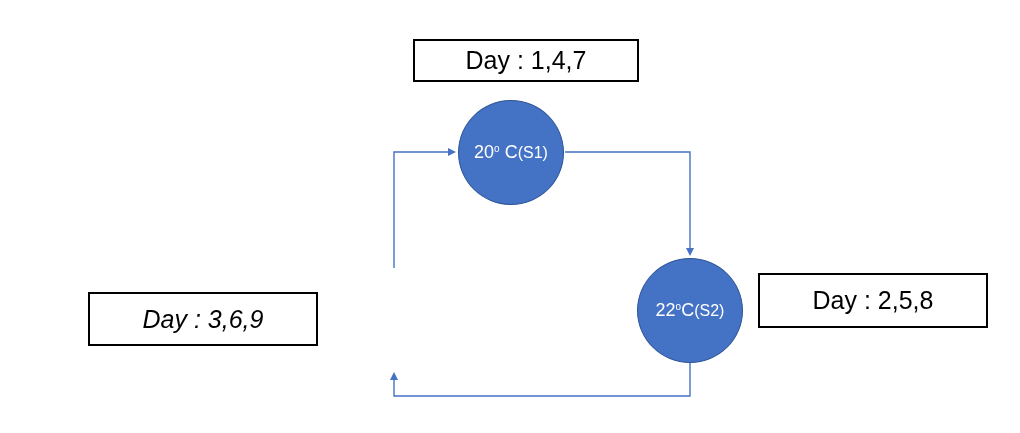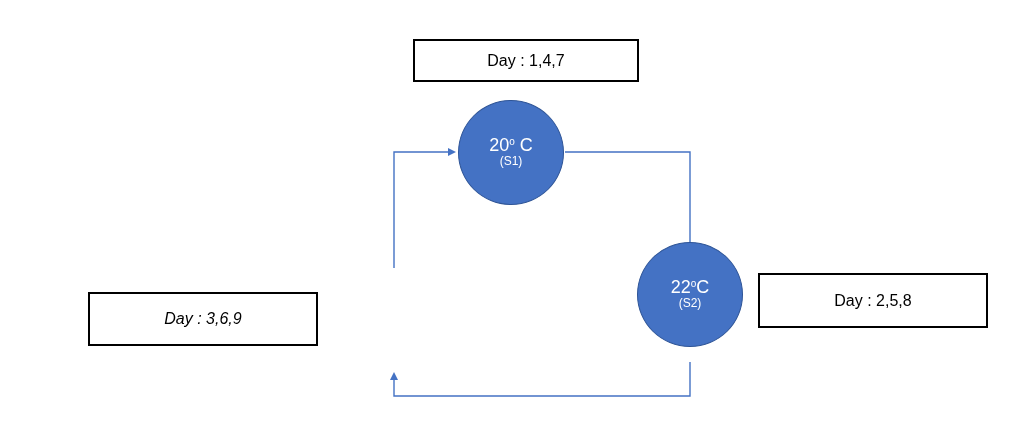--- a/index.html
+++ b/index.html
@@ -35,54 +35,54 @@
     fill:var(--connector);
     stroke:none;
   }
   .node{
     position:absolute;
     border-radius:50%;
     background:var(--node-fill);
     border:1.4px solid var(--node-border);
     color:var(--node-text);
     display:flex;
-    flex-direction:column;
+    flex-direction:row;
     align-items:center;
     justify-content:center;
     text-align:center;
     z-index:2;
   }
   .node-temp{
     font-size:18px;
     line-height:1.05;
     white-space:pre;
   }
   .node-temp sup{
     font-size:10px;
     line-height:0;
     vertical-align:6px;
   }
   .node-label{
-    font-size:12px;
+    font-size:16px;
     line-height:1.1;
   }
   .day-box{
     position:absolute;
     background:var(--bg);
     border:2px solid var(--box-border);
     color:var(--box-text);
     display:flex;
     align-items:center;
     justify-content:center;
-    font-size:16px;
+    font-size:25px;
     z-index:3;
     white-space:pre;
   }
   #node-s1{left:458px;top:100px;width:106px;height:105px;}
-  #node-s2{left:637px;top:242px;width:106px;height:105px;}
+  #node-s2{left:637px;top:258px;width:106px;height:105px;}
   #node-s3{left:339px;top:272px;width:111px;height:98px;}
   #day-top{left:413px;top:39px;width:226px;height:43px;}
   #day-left{left:88px;top:292px;width:230px;height:54px;font-style:italic;}
   #day-right{left:758px;top:273px;width:230px;height:55px;}
 </style>
 </head>
 <body>
 
 <div class="canvas">
 

